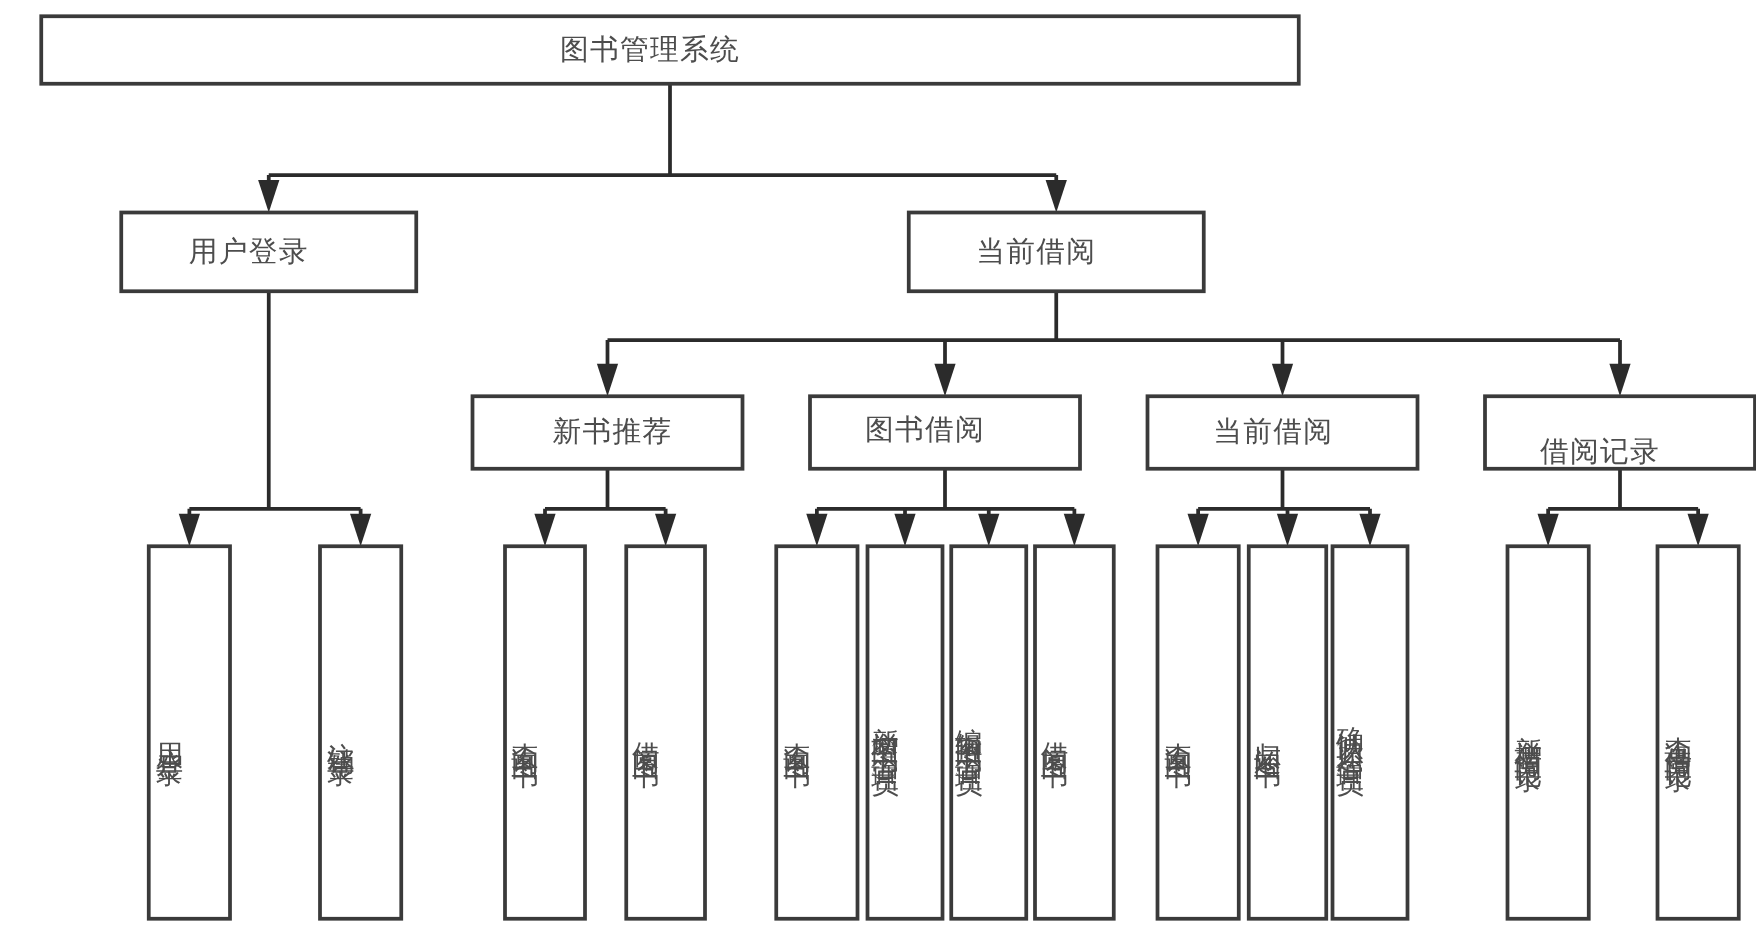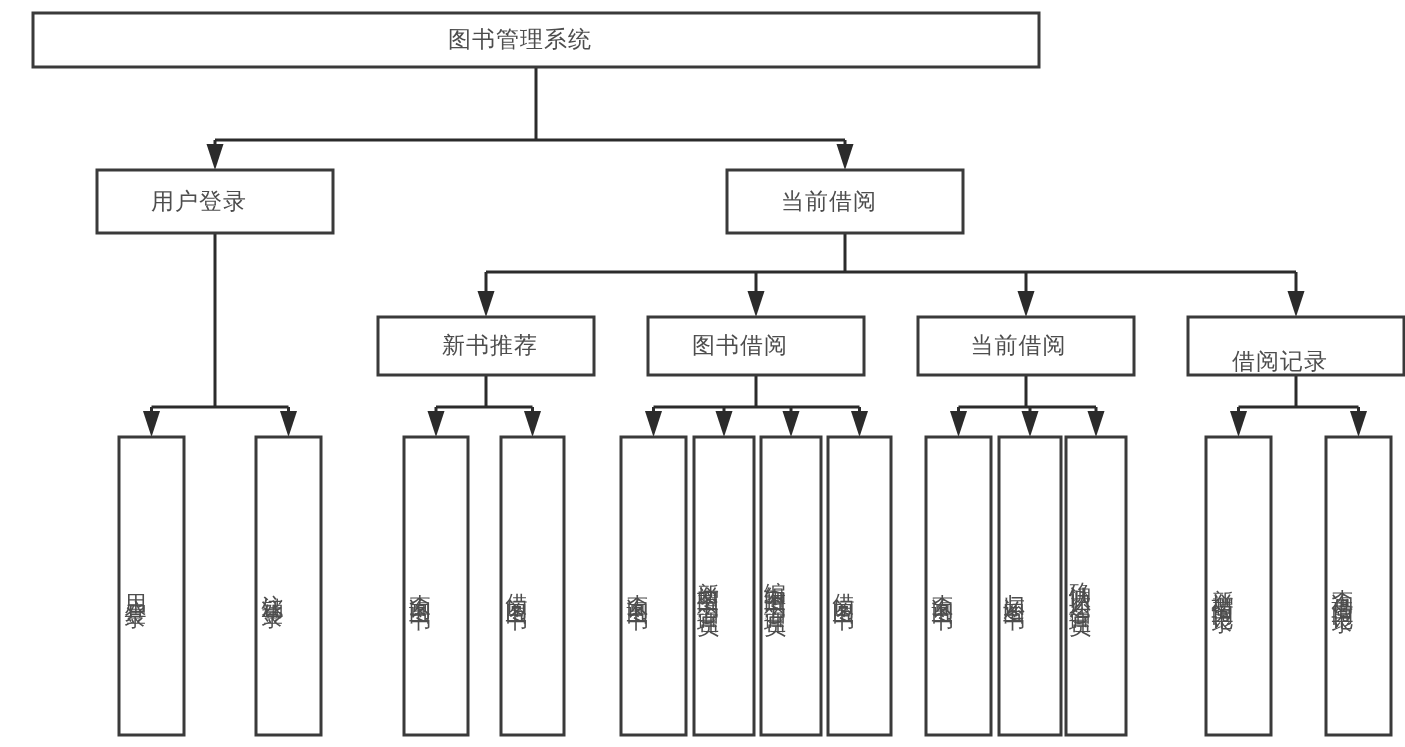--- a/index.html
+++ b/index.html
@@ -169,21 +169,21 @@
       <rect x="983" y="437" width="62" height="298" class="node-box"></rect>
       <rect x="1050" y="437" width="60" height="298" class="node-box"></rect>
       <rect x="1190" y="437" width="65" height="298" class="node-box"></rect>
       <rect x="1310" y="437" width="65" height="298" class="node-box"></rect>
     </svg>
   <div id="label-layer">
       <div class="node-label horizontal" style="left: 17px; top: 13px; width: 1006px; height: 54px;">图书管理系统</div>
       <div class="node-label horizontal" style="left: 81px; top: 170px; width: 236px; height: 63px;">用户登录</div>
       <div class="node-label horizontal" style="left: 711px; top: 170px; width: 236px; height: 63px;">当前借阅</div>
       <div class="node-label horizontal" style="left: 362px; top: 317px; width: 256px; height: 58px;">新书推荐</div>
-      <div class="node-label horizontal" style="left: 632px; top: 317px; width: 216px; height: 58px;">图书借阅</div>
+      <div class="node-label horizontal" style="left: 632px; top: 317px; width: 216px; height: 58px; font-family: Liberation Mono, monospace;">图书借阅</div>
       <div class="node-label horizontal" style="left: 902px; top: 317px; width: 233px; height: 58px;">当前借阅</div>
       <div class="node-label horizontal" style="left: 1172px; top: 317px; width: 216px; height: 58px; margin-top: 16px;">借阅记录</div>
       <div class="node-label vertical" style="left: 103px; top: 437px; width: 65px; height: 298px;">用户登录</div>
       <div class="node-label vertical" style="left: 240px; top: 437px; width: 65px; height: 298px;">注销登录</div>
       <div class="node-label vertical" style="left: 388px; top: 437px; width: 64px; height: 298px;">查询图书</div>
       <div class="node-label vertical" style="left: 485px; top: 437px; width: 63px; height: 298px;">借阅图书</div>
       <div class="node-label vertical" style="left: 605px; top: 437px; width: 65px; height: 298px;">查询图书</div>
       <div class="node-label vertical" style="left: 678px; top: 437px; width: 60px; height: 298px;">新增图书（管理员）</div>
       <div class="node-label vertical" style="left: 745px; top: 437px; width: 60px; height: 298px;">编辑图书（管理员）</div>
       <div class="node-label vertical" style="left: 812px; top: 437px; width: 63px; height: 298px;">借阅图书</div>

